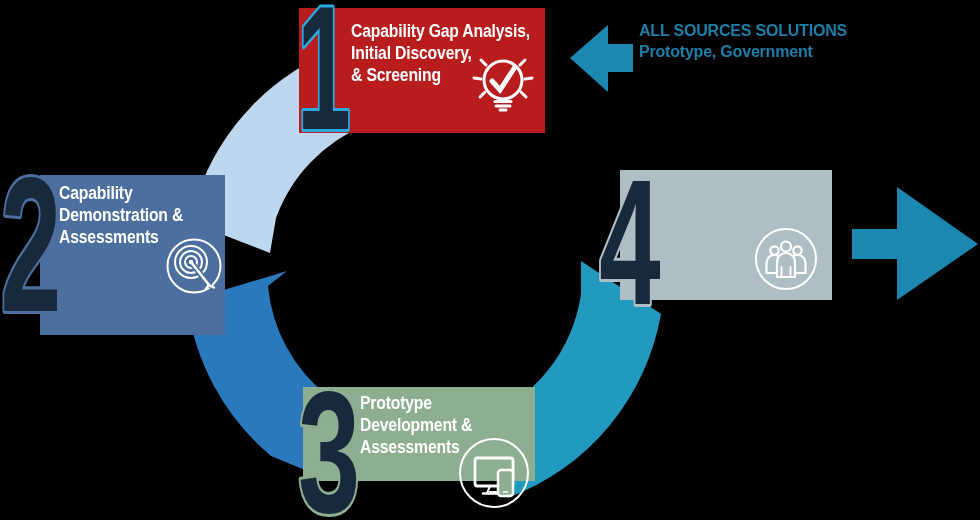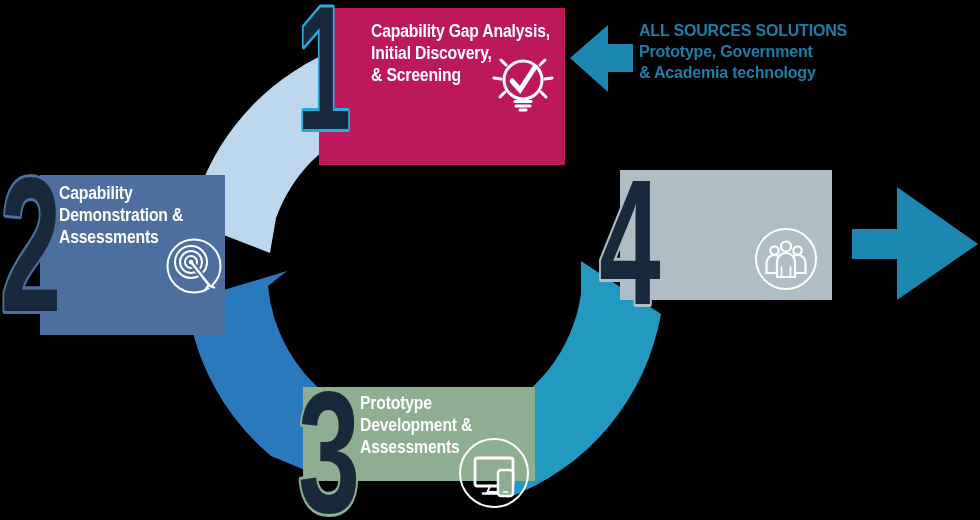--- a/index.html
+++ b/index.html
@@ -22,21 +22,21 @@
 <div class="stage">
 
   <svg class="layer" viewBox="0 0 980 520">
     <path d="M526,55 A240,240 0 0 0 190,222 L270,253 L276,218 A158,158 0 0 1 492,129 Z" fill="#BDD8EE"></path>
     <path d="M187,301 A240,240 0 0 0 271,456 L305,470 L328,396 A158,158 0 0 1 268,286 L287,271 Z" fill="#2A79BD"></path>
     <path d="M507,498 A240,240 0 0 0 661,314 L581,261 L581,294 A158,158 0 0 1 479,420 Z" fill="#2299BF"></path>
     <polygon points="570,58 608,25 608,44 633,44 633,72 608,72 608,92" fill="#1C87B0"></polygon>
     <polygon points="978,244 897,187 897,229 852,229 852,259 897,259 897,300" fill="#1C87B0"></polygon>
   </svg>
 
-  <div class="box" style="left: 299px; top: 8px; width: 246px; height: 157px; background-color: #be185d; margin-left: 20px;">
+  <div class="box" style="left: 299px; top: 8px; width: 246px; height: 125px; background-color: #b91c1c;">
     <div class="box-text" style="left:52px;top:12px;">
       <div class="bl">Capability Gap Analysis,</div>
       <div class="bl">Initial Discovery,</div>
       <div class="bl">&amp; Screening</div>
     </div>
     <svg class="icon" style="left:166px;top:40px;" width="76" height="76" viewBox="0 0 76 76" fill="none" stroke-linecap="round" stroke="#FFFFFF">
       <circle cx="38" cy="32" r="19" stroke-width="3"></circle>
       <polyline points="27,33 35,42 50,19" stroke-width="5" fill="none"></polyline>
       <line x1="30" y1="53.5" x2="46" y2="53.5" stroke-width="3"></line>
       <line x1="31" y1="58" x2="45" y2="58" stroke-width="3"></line>
@@ -110,16 +110,15 @@
       <text class="numeral" font-size="172" text-anchor="middle" vector-effect="non-scaling-stroke" stroke-width="5" fill="#18293B" stroke="#8EAE91">3</text>
     </g>
     <g transform="translate(630,304) scale(0.62,1)">
       <text class="numeral" font-size="178" text-anchor="middle" vector-effect="non-scaling-stroke" stroke-width="5" fill="#18293B" stroke="#AFBEC4">4</text>
     </g>
   </svg>
 
   <div class="annotation" style="color: rgb(28, 127, 169);">
     <div class="an-line">ALL SOURCES SOLUTIONS</div>
     <div class="an-line">Prototype, Government</div>
-    <div class="an-line">&amp; Academia technology</div>
   </div>
 
 </div>
 
 </body></html>

